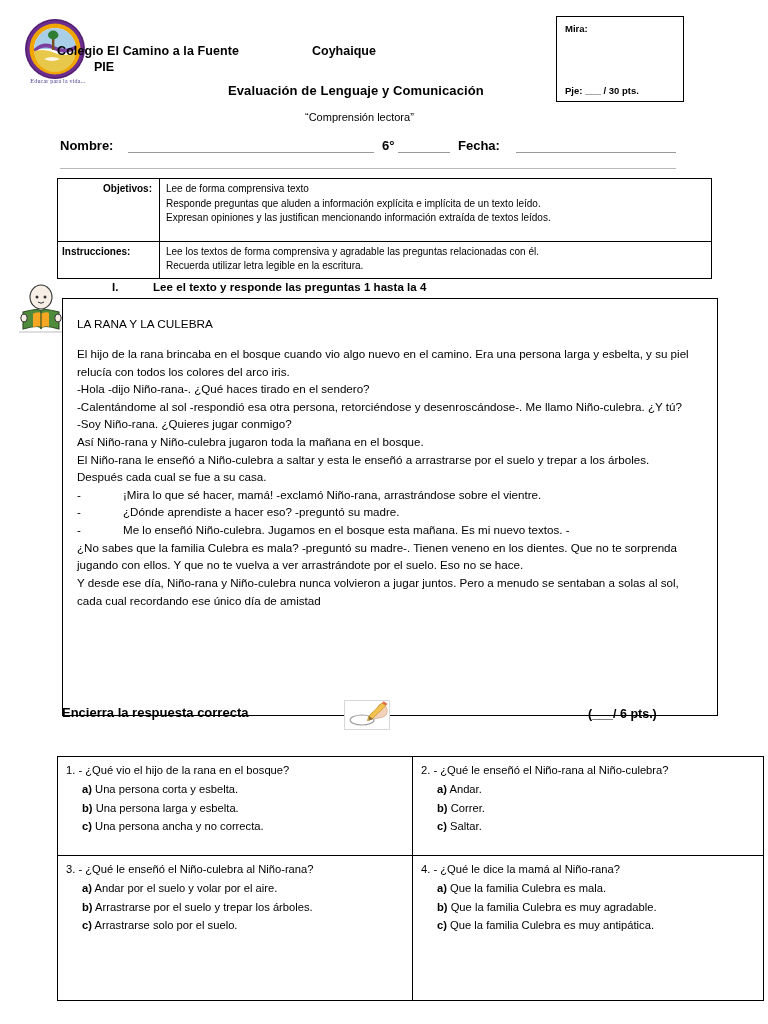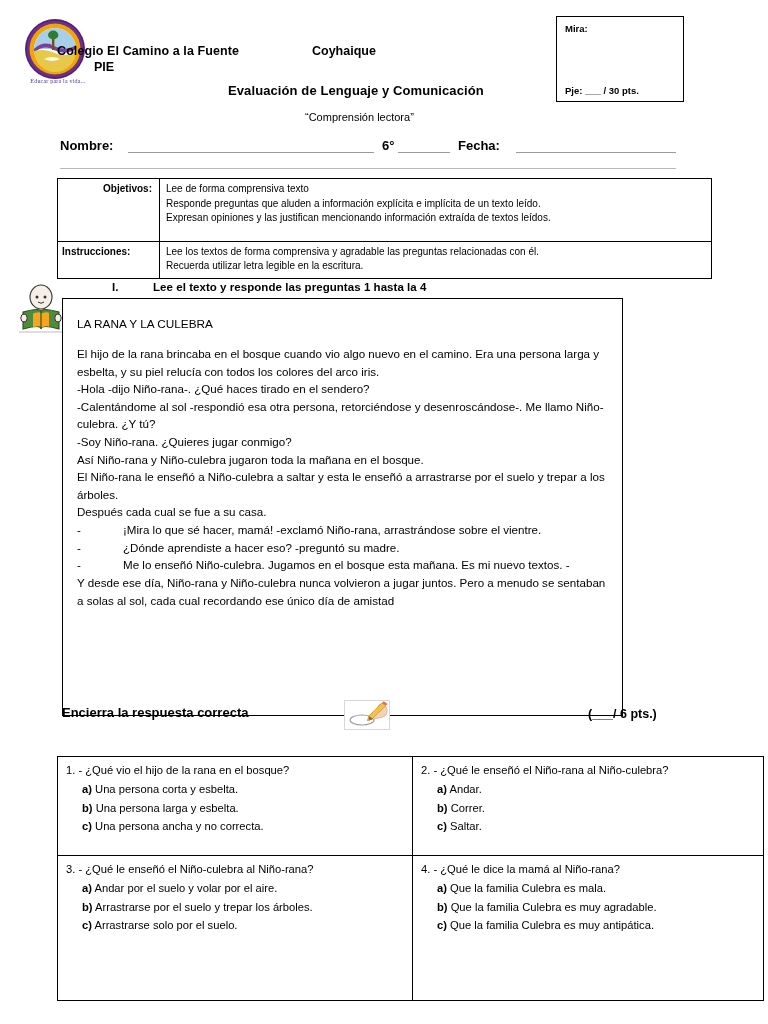--- a/index.html
+++ b/index.html
@@ -126,21 +126,21 @@
     font-size: 11.5px; font-weight: bold;
   }
   #section-heading {
     position: absolute; left: 153px; top: 281px;
     font-size: 11.5px; font-weight: bold; letter-spacing: .05px;
   }
 
   
   #story-box {
     position: absolute; left: 62px; top: 298px;
-    width: 561px; height: 418px;
+    width: 656px; height: 418px;
     border: 1.6px solid #000;
     box-sizing: border-box;
     padding: 18px 14px 10px 14px;
   }
   #story-title {
     font-size: 11.8px;
     margin: 0 0 14px 0;
   }
   .story-p {
     font-size: 11.6px;
@@ -294,20 +294,21 @@
   </div>
   <div class="story-dash-item">
     <span class="dash">-</span>
     <span>¿Dónde aprendiste a hacer eso? -preguntó su madre.</span>
   </div>
   <div class="story-dash-item">
     <span class="dash">-</span>
     <span>Me lo enseñó Niño-culebra. Jugamos en el bosque esta mañana. Es mi nuevo textos. -</span>
   </div>
 
+  <p class="story-p">¿No sabes que la familia Culebra es mala? -preguntó su madre-. Tienen veneno en los dientes. Que no te sorprenda jugando con ellos. Y que no te vuelva a ver arrastrándote por el suelo. Eso no se hace.</p>
   <p class="story-p">Y desde ese día, Niño-rana y Niño-culebra nunca volvieron a jugar juntos. Pero a menudo se sentaban a solas al sol, cada cual recordando ese único día de amistad</p>
 </div>
 
 <div id="encierra-label">Encierra  la respuesta correcta</div>
 <svg id="pencil-icon" viewBox="0 0 46 30">
   <rect x="0.5" y="0.5" width="45" height="29" fill="#ffffff" stroke="#d8d8d8" stroke-width="1"></rect>
   <ellipse cx="18" cy="20" rx="12" ry="5" fill="none" stroke="#9d9d9d" stroke-width="1.1"></ellipse>
   <path d="M36 4 q6 0 7 5 q1 6 -4 8 l-9 2 q-4 0 -4 -3 q0 -3 4 -4 l5 -2 q-3 -3 1 -6 z" fill="#f2d2bb" stroke="#d8ae93" stroke-width=".8"></path>
   <path d="M38 3 l4 2.6 l-14 13.5 l-4.6 1.6 l1.4 -4.6 z" fill="#f2c14e" stroke="#c89a2e" stroke-width=".8"></path>
   <path d="M24.8 16.1 l4.6 2.9 l-4.6 1.6 z" fill="#8a6a3a"></path>

